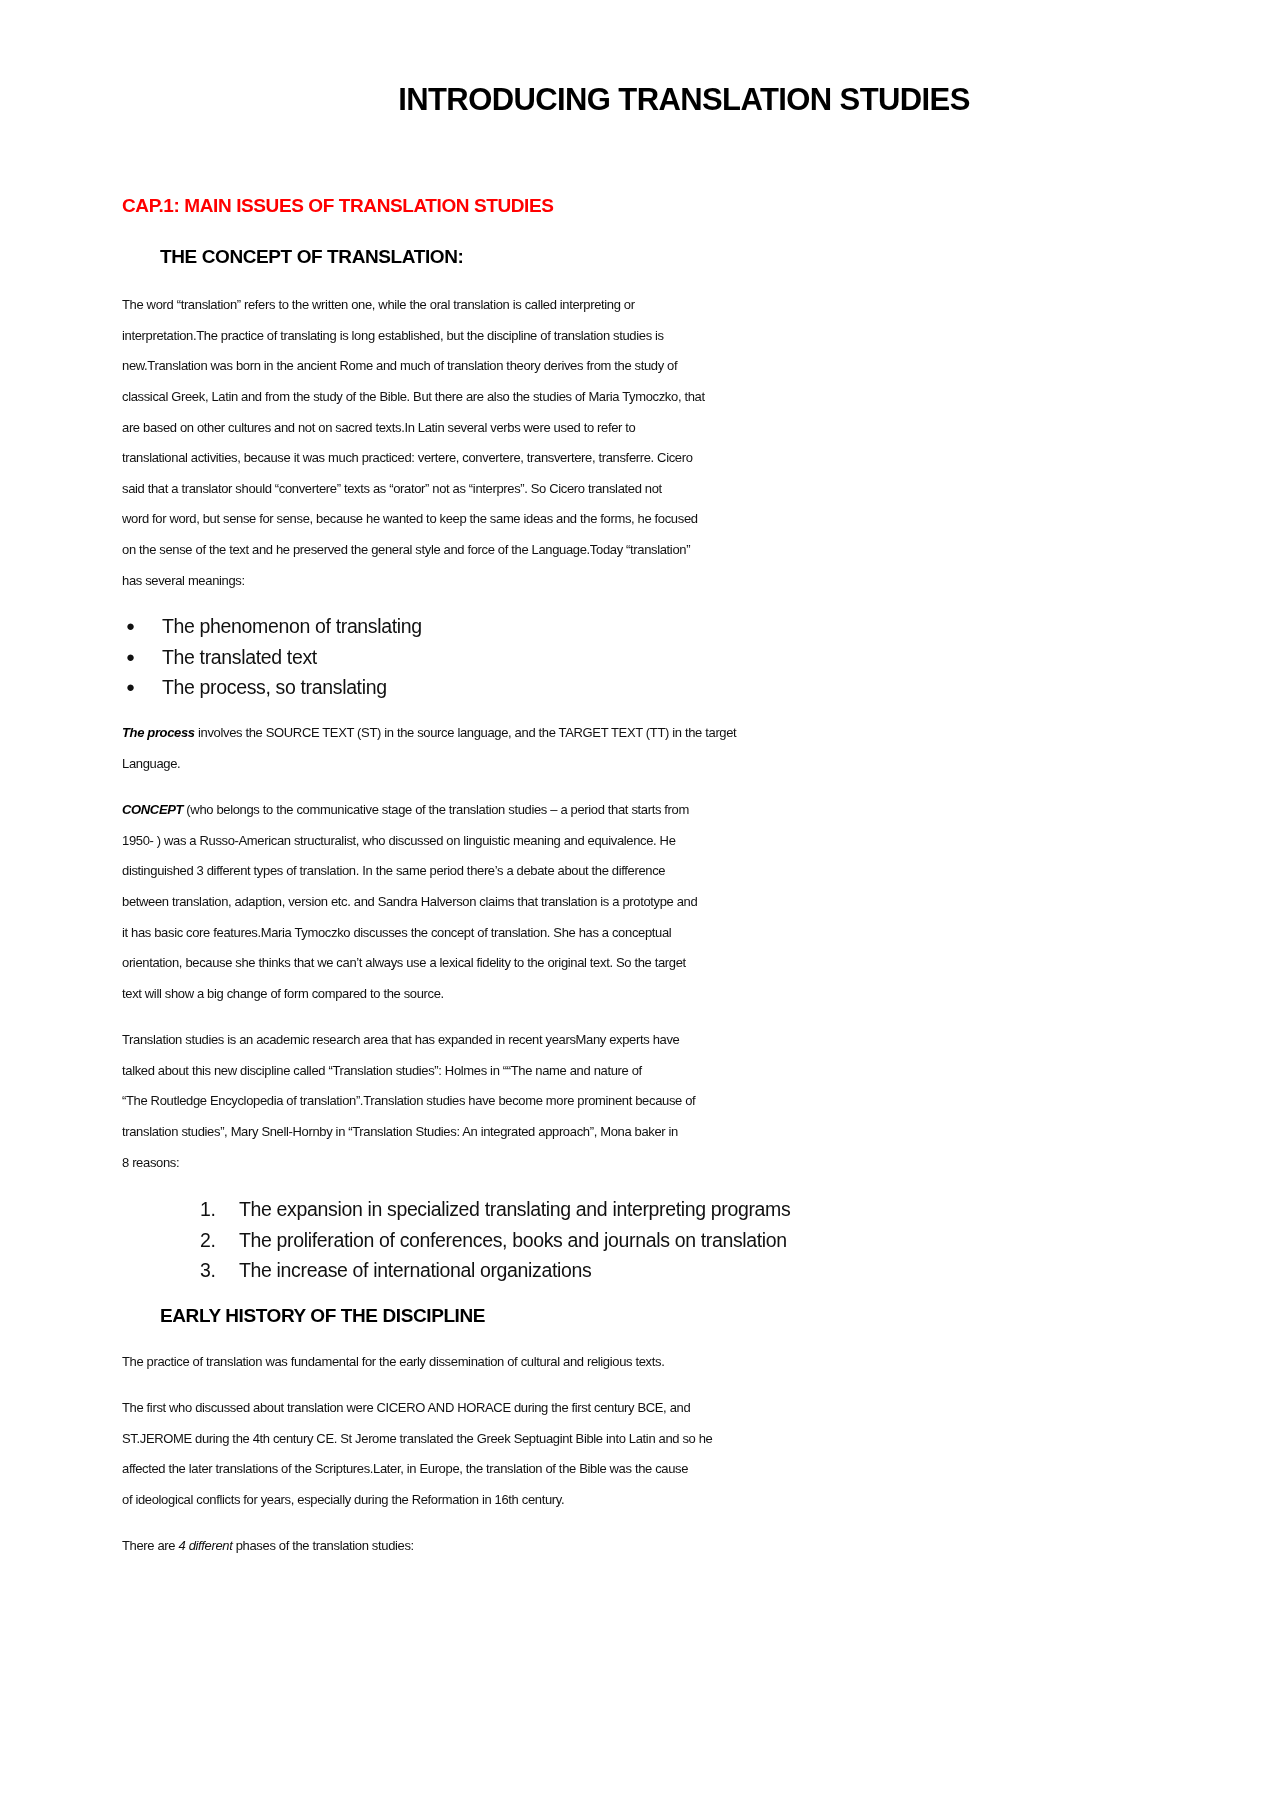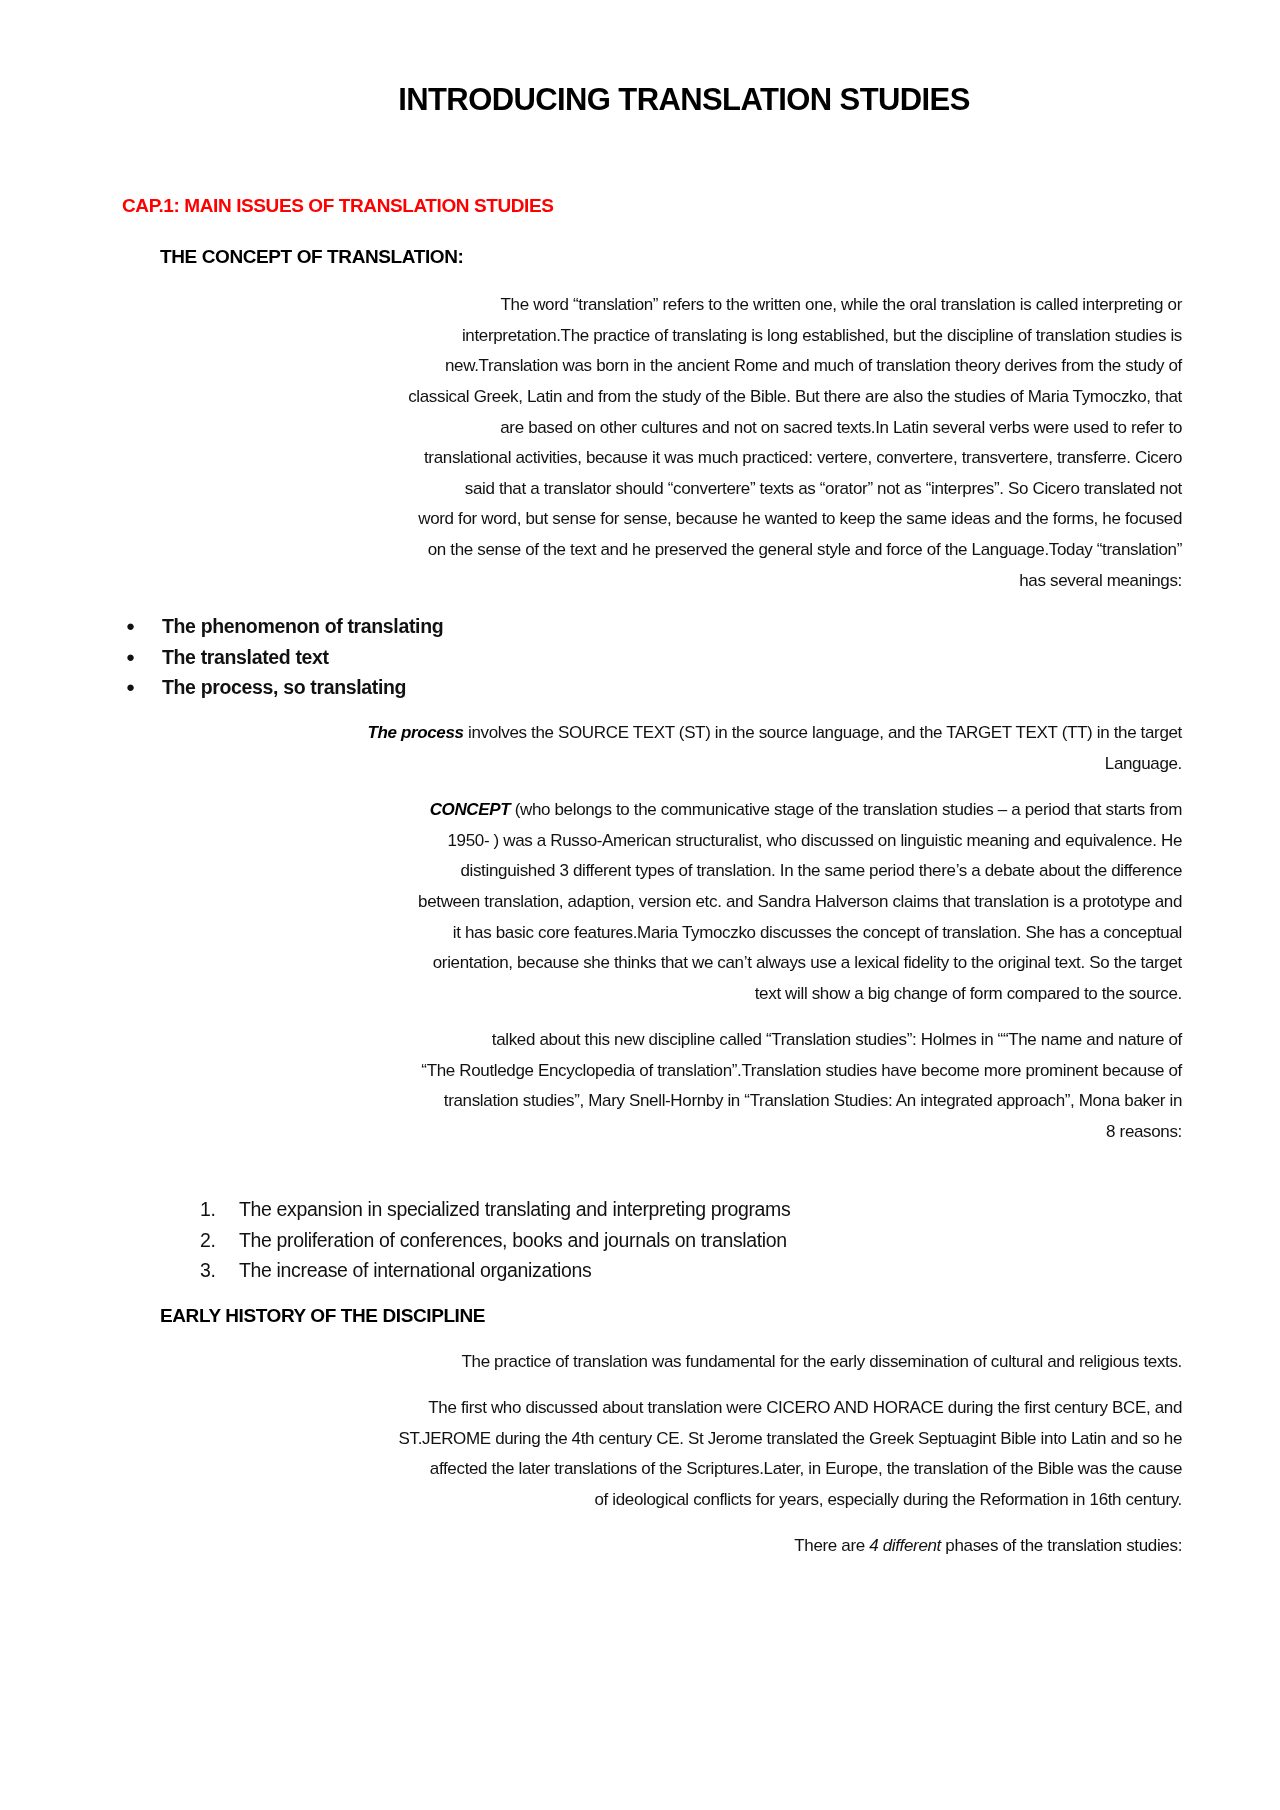--- a/index.html
+++ b/index.html
@@ -5,28 +5,28 @@
   html, body { margin: 0; padding: 0; background: #ffffff; }
   body { width: 1280px; height: 1810px; position: relative; overflow: hidden;
          font-family: "Liberation Sans", "DejaVu Sans", sans-serif; color: #111111; }
   .page { position: absolute; left: 0; top: 0; width: 1280px; height: 1810px; background: #fff; }
   .title { position: absolute; left: 0; width: 1280px; top: 80px; text-align: center;
            font-weight: bold; font-size: 31px; letter-spacing: -0.6px; color: #000; line-height: 40px; padding-left: 44px; }
   .h-red { position: absolute; left: 122px; top: 193px; font-weight: bold; font-size: 19px;
            color: #ff0000; letter-spacing: -0.4px; line-height: 26px; white-space: nowrap; }
   .h-black { position: absolute; left: 122px; font-weight: bold; font-size: 19px; color: #000;
              letter-spacing: -0.4px; line-height: 26px; white-space: nowrap; margin-left: 38px; }
-  .para { position: absolute; left: 122px; width: 1060px; font-size: 17px; color: #111;
-          letter-spacing: -0.35px; text-align: right; }
+  .para { position: absolute; left: 122px; width: 1060px; font-size: 13px; color: #111;
+          letter-spacing: -0.35px; }
   .line { height: 30.65px; line-height: 30.65px; white-space: nowrap; }
   .bullets { position: absolute; left: 122px; }
   .bitem { height: 30.6px; line-height: 30.6px; position: relative; font-size: 19.5px;
            letter-spacing: -0.35px; white-space: nowrap; }
   .bdot { position: absolute; left: 4px; top: 0; font-size: 15px; }
-  .btext { position: absolute; left: 40px; top: 0; font-weight: bold; }
+  .btext { position: absolute; left: 40px; top: 0; }
   .olist { position: absolute; left: 200px; }
   .oitem { height: 30.5px; line-height: 30.5px; position: relative; font-size: 19.5px;
            letter-spacing: -0.35px; white-space: nowrap; }
   .onum { position: absolute; left: 0; top: 0; }
   .otext { position: absolute; left: 39px; top: 0; }
   b.inline { font-weight: bold; color: #000; font-style: italic; }
   i.inline { font-style: italic; }
 </style>
 </head>
 <body>
@@ -76,20 +76,21 @@
     <div class="line"><b class="inline" style="font-style:italic;">CONCEPT</b><span style="white-space:pre;"> (who belongs to the communicative stage of the translation studies – a period that starts from</span></div>
     <div class="line">1950- ) was a Russo-American structuralist, who discussed on linguistic meaning and equivalence. He</div>
     <div class="line">distinguished 3 different types of translation. In the same period there’s a debate about the difference</div>
     <div class="line">between translation, adaption, version etc. and Sandra Halverson claims that translation is a prototype and</div>
     <div class="line">it has basic core features.Maria Tymoczko discusses the concept of translation. She has a conceptual</div>
     <div class="line">orientation, because she thinks that we can’t always use a lexical fidelity to the original text. So the target</div>
     <div class="line">text will show a big change of form compared to the source.</div>
   </div>
 
   <div class="para" style="top:1025px;">
+    <div class="line">Translation studies is an academic research area that has expanded in recent yearsMany experts have</div>
     <div class="line">talked about this new discipline called “Translation studies”: Holmes in ““The name and nature of</div>
     <div class="line">“The Routledge Encyclopedia of translation”.Translation studies have become more prominent because of</div>
     <div class="line">translation studies”, Mary Snell-Hornby in “Translation Studies: An integrated approach”, Mona baker in</div>
     <div class="line">8 reasons:</div>
   </div>
 
   <div class="olist" style="top:1194px;">
     <div class="oitem">
       <span class="onum">1.</span>
       <span class="otext">The expansion in specialized translating and interpreting programs</span>

